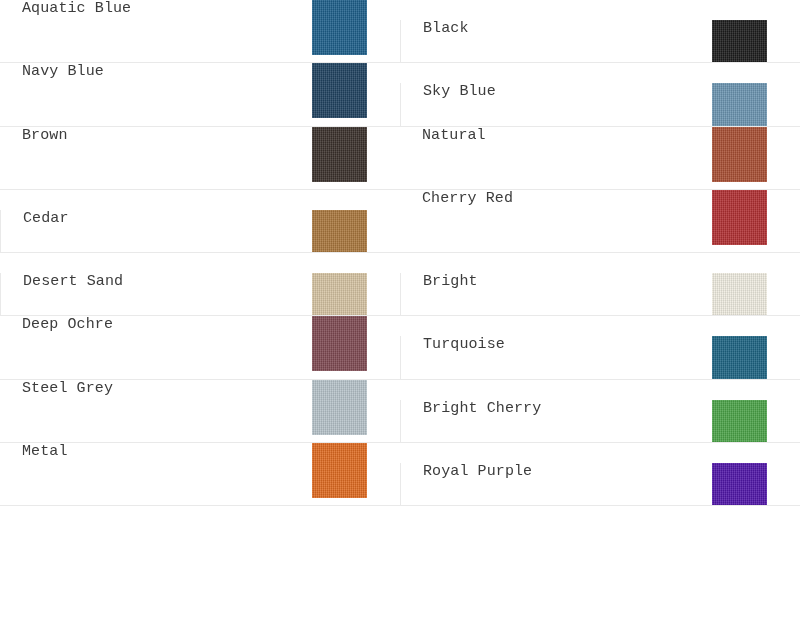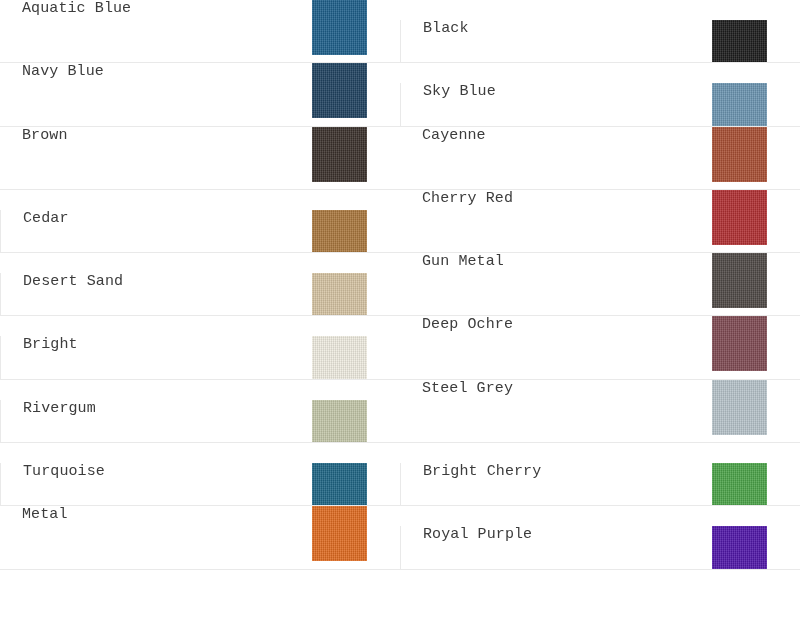--- a/index.html
+++ b/index.html
@@ -95,58 +95,50 @@
     </div>
     <div class="swatch-cell col-right">
       <span class="swatch-label">Sky Blue</span>
       <span class="swatch-chip" style="background-color: rgb(107, 148, 176);"></span>
     </div>
     <div class="swatch-cell col-left">
       <span class="swatch-label">Brown</span>
       <span class="swatch-chip" style="background-color: rgb(58, 48, 43);"></span>
     </div>
     <div class="swatch-cell col-left">
-      <span class="swatch-label">Cayenne</span>
+      <span class="swatch-label">Natural</span>
       <span class="swatch-chip" style="background-color: rgb(168, 78, 51);"></span>
     </div>
     <div class="swatch-cell col-right">
       <span class="swatch-label">Cedar</span>
       <span class="swatch-chip" style="background-color: rgb(169, 119, 61);"></span>
     </div>
     <div class="swatch-cell col-left">
       <span class="swatch-label">Cherry Red</span>
       <span class="swatch-chip" style="background-color: rgb(176, 47, 50);"></span>
     </div>
     <div class="swatch-cell col-right">
       <span class="swatch-label">Desert Sand</span>
       <span class="swatch-chip" style="background-color: rgb(213, 195, 162);"></span>
     </div>
-    <div class="swatch-cell col-left">
-      <span class="swatch-label">Gun Metal</span>
-      <span class="swatch-chip" style="background-color: rgb(78, 72, 69);"></span>
-    </div>
     <div class="swatch-cell col-right">
       <span class="swatch-label">Bright</span>
       <span class="swatch-chip" style="background-color: rgb(239, 236, 224);"></span>
     </div>
     <div class="swatch-cell col-left">
       <span class="swatch-label">Deep Ochre</span>
       <span class="swatch-chip" style="background-color: rgb(126, 74, 82);"></span>
     </div>
     <div class="swatch-cell col-right">
-      <span class="swatch-label">Rivergum</span>
-      <span class="swatch-chip" style="background-color: rgb(195, 198, 168);"></span>
+      <span class="swatch-label">Turquoise</span>
+      <span class="swatch-chip" style="background-color: rgb(29, 100, 131);"></span>
     </div>
     <div class="swatch-cell col-left">
       <span class="swatch-label">Steel Grey</span>
       <span class="swatch-chip" style="background-color: rgb(182, 195, 201);"></span>
-    </div>
-    <div class="swatch-cell col-right">
-      <span class="swatch-label">Turquoise</span>
-      <span class="swatch-chip" style="background-color: rgb(29, 100, 131);"></span>
     </div>
     <div class="swatch-cell col-right">
       <span class="swatch-label">Bright Cherry</span>
       <span class="swatch-chip" style="background-color: rgb(75, 163, 72);"></span>
     </div>
     <div class="swatch-cell col-left">
       <span class="swatch-label">Metal</span>
       <span class="swatch-chip" style="background-color: rgb(223, 106, 32);"></span>
     </div>
     <div class="swatch-cell col-right">

